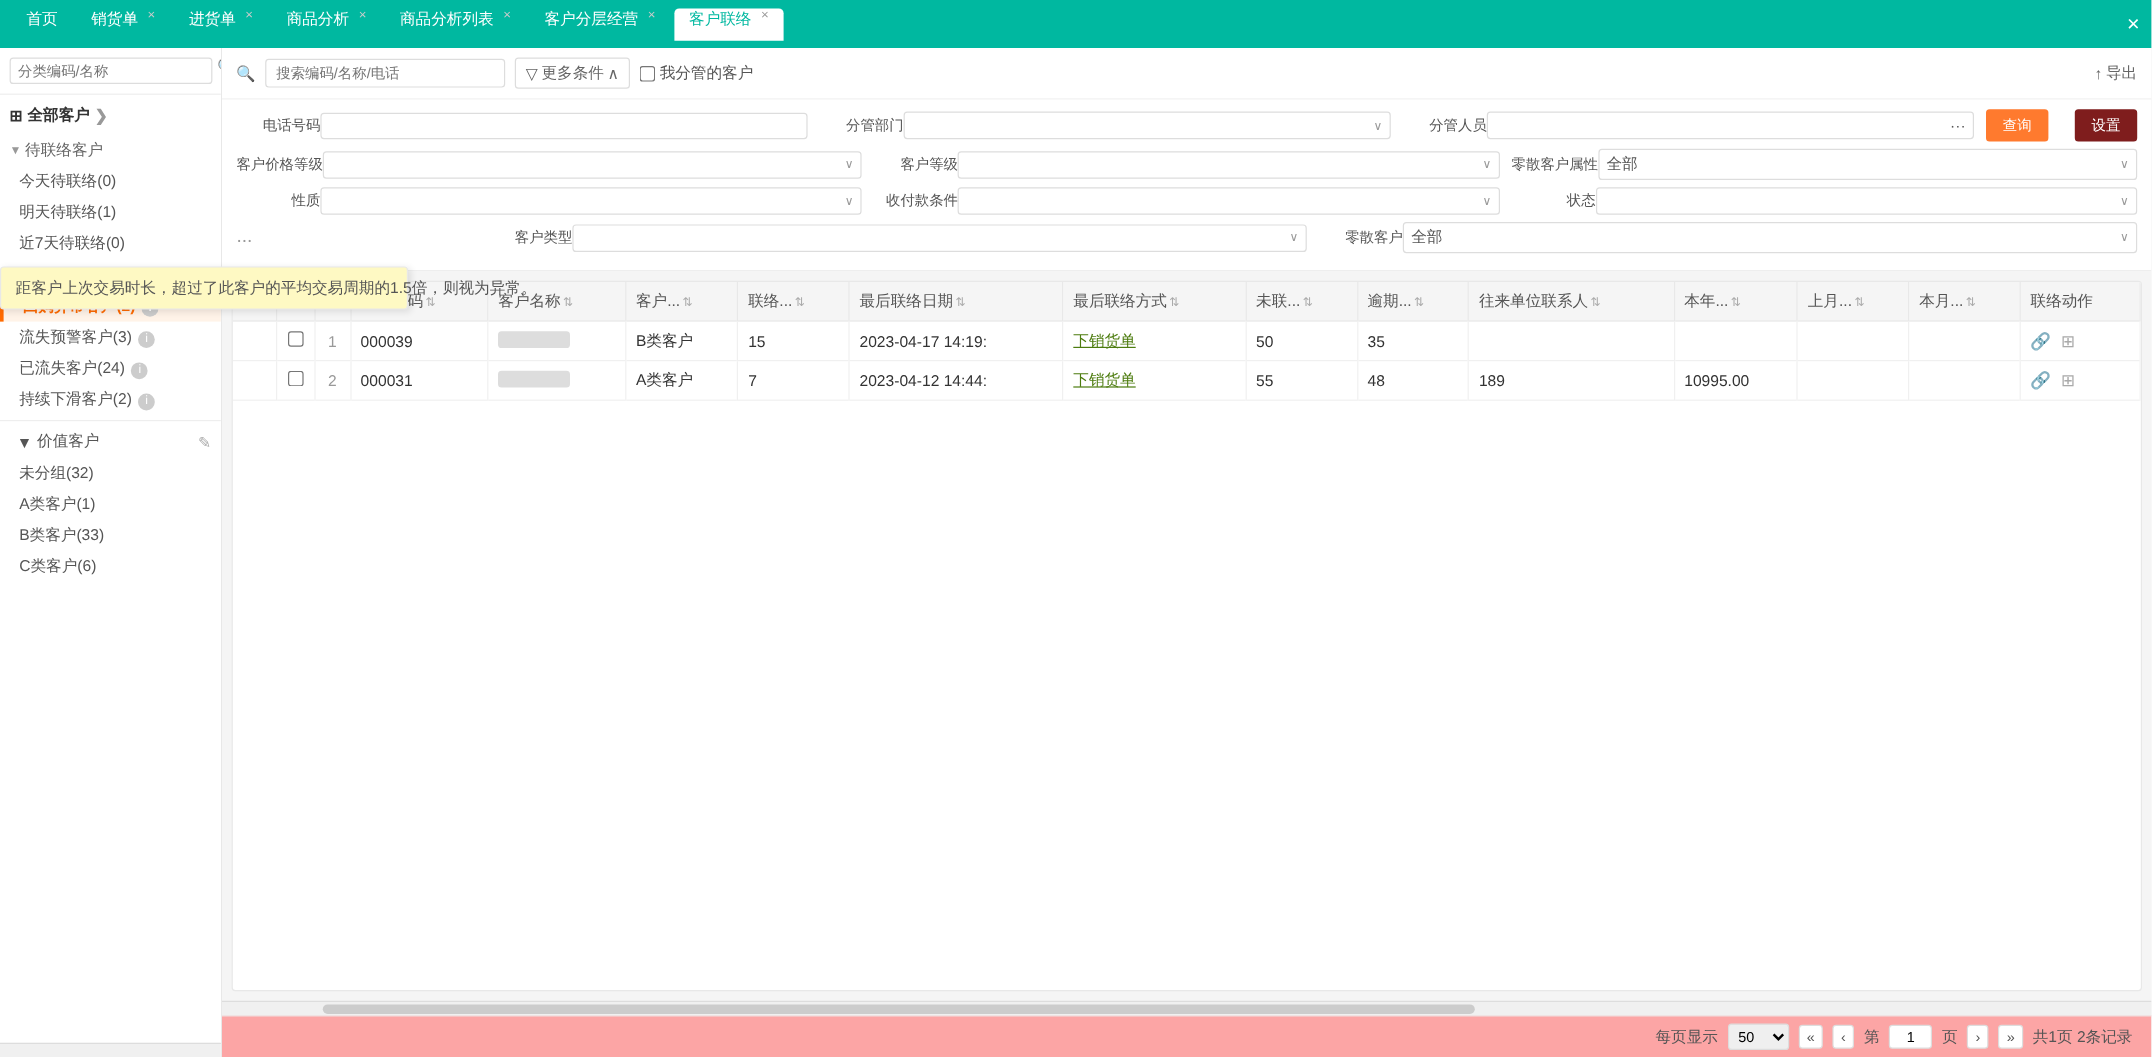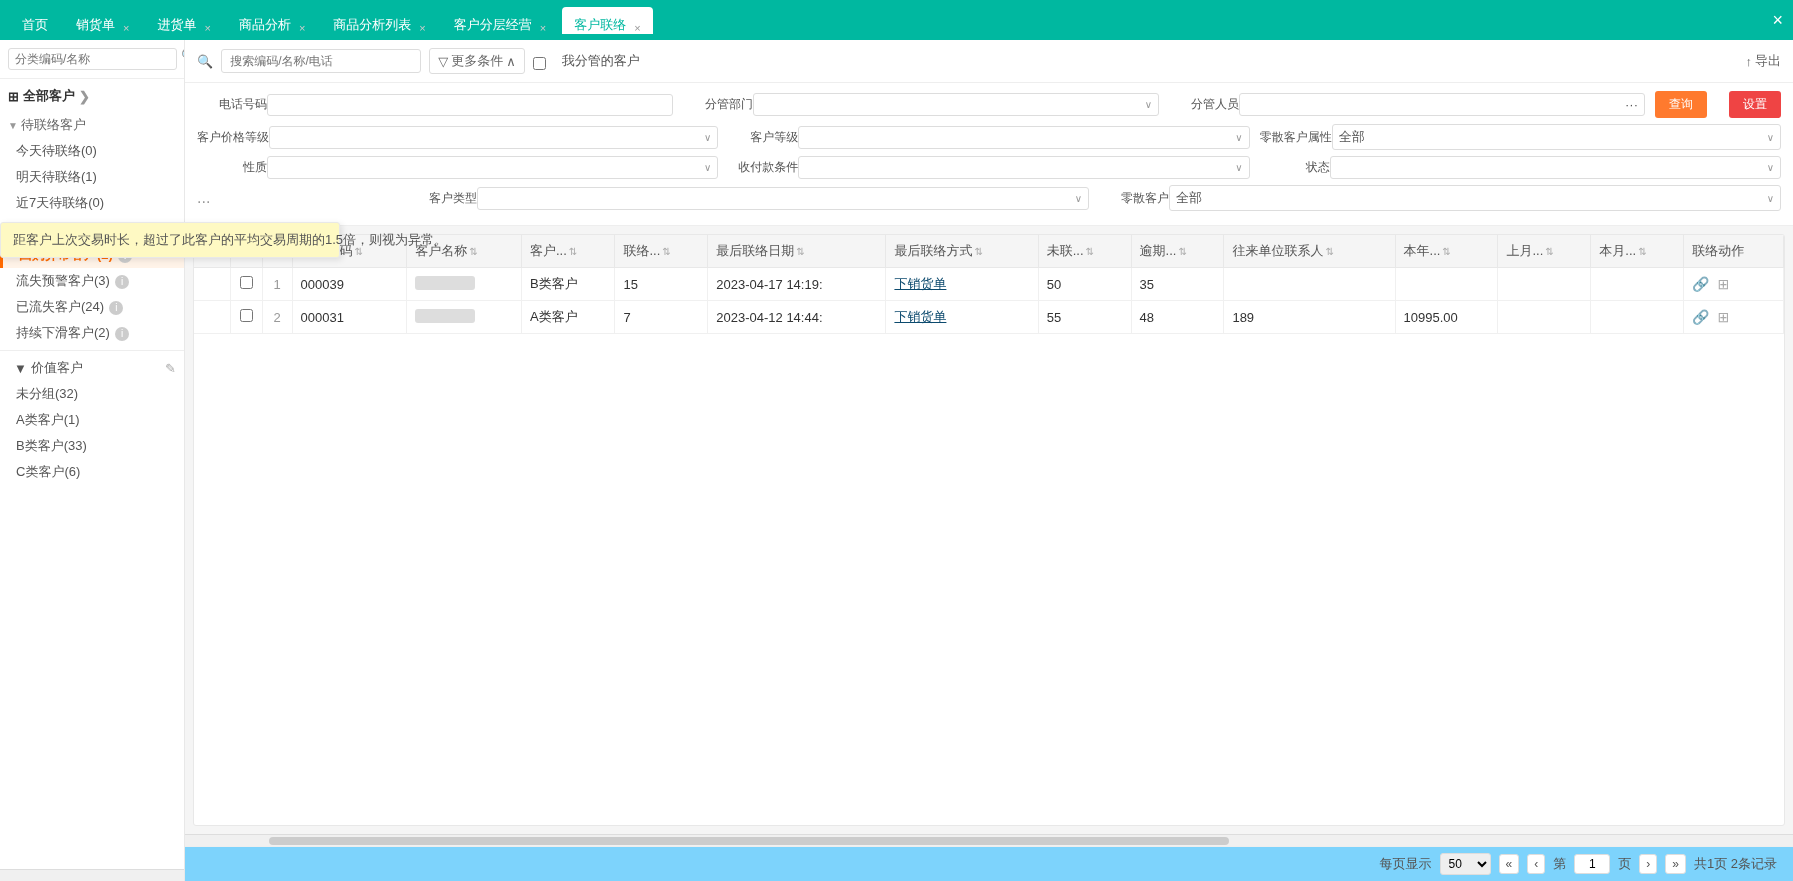--- a/index.html
+++ b/index.html
@@ -12,21 +12,21 @@
       display: flex;
       align-items: center;
       padding: 0 10px;
       gap: 4px;
     }
     .nav-tab {
       color: #fff;
       padding: 0 12px;
       height: 27px;
       display: flex;
-      align-items: flex-end;
+      align-items: flex-start;
       cursor: pointer;
       font-size: 13px;
       white-space: nowrap;
       gap: 4px;
     }
     .nav-tab.active {
       background: #fff;
       color: #00b8a0;
       border-radius: 4px 4px 0 0;
     }
@@ -176,22 +176,22 @@
       color: #666;
       font-size: 12px;
       cursor: pointer;
       padding: 3px 8px;
       border: 1px solid #ddd;
       border-radius: 3px;
       background: #fff;
     }
     .my-customer-check {
       display: flex;
-      align-items: flex-end;
-      gap: 16px;
+      align-items: center;
+      gap: 4px;
       font-size: 12px;
       color: #555;
       cursor: pointer;
     }
     .export-btn {
       margin-left: auto;
       display: flex;
       align-items: center;
       gap: 3px;
       color: #666;
@@ -253,21 +253,21 @@
     .btn-query {
       background: #ff7a2e;
       color: #fff;
       border: none;
       border-radius: 3px;
       padding: 5px 14px;
       font-size: 12px;
       cursor: pointer;
     }
     .btn-settings {
-      background: #ef4444;
+      background: #7f1d1d;
       color: #fff;
       border: none;
       border-radius: 3px;
       padding: 5px 14px;
       font-size: 12px;
       cursor: pointer;
     }
     .filter-ellipsis {
       color: #999;
       font-size: 16px;
@@ -304,30 +304,30 @@
     tbody tr {
       border-bottom: 1px solid #f0f0f0;
       background: #fff;
     }
     tbody td {
       padding: 7px 8px;
       color: #333;
       border-right: 1px solid #f0f0f0;
       white-space: nowrap;
     }
-    .link-text { color: #0c4a6e; text-decoration: underline; cursor: pointer; }
+    .link-text { color: #4d7c0f; text-decoration: underline; cursor: pointer; }
     .action-icons { display: flex; gap: 8px; color: #aaa; }
     .action-icon { cursor: pointer; font-size: 14px; }
 
     
     .th-gear { width: 36px; text-align: center; }
 
     
     .pagination-bar {
-      background: #7dd3fc;
+      background: #fca5a5;
       border-top: 1px solid #eee;
       padding: 6px 16px;
       display: flex;
       align-items: center;
       justify-content: flex-end;
       gap: 8px;
       font-size: 12px;
       color: #555;
     }
     .pagination-bar select {

